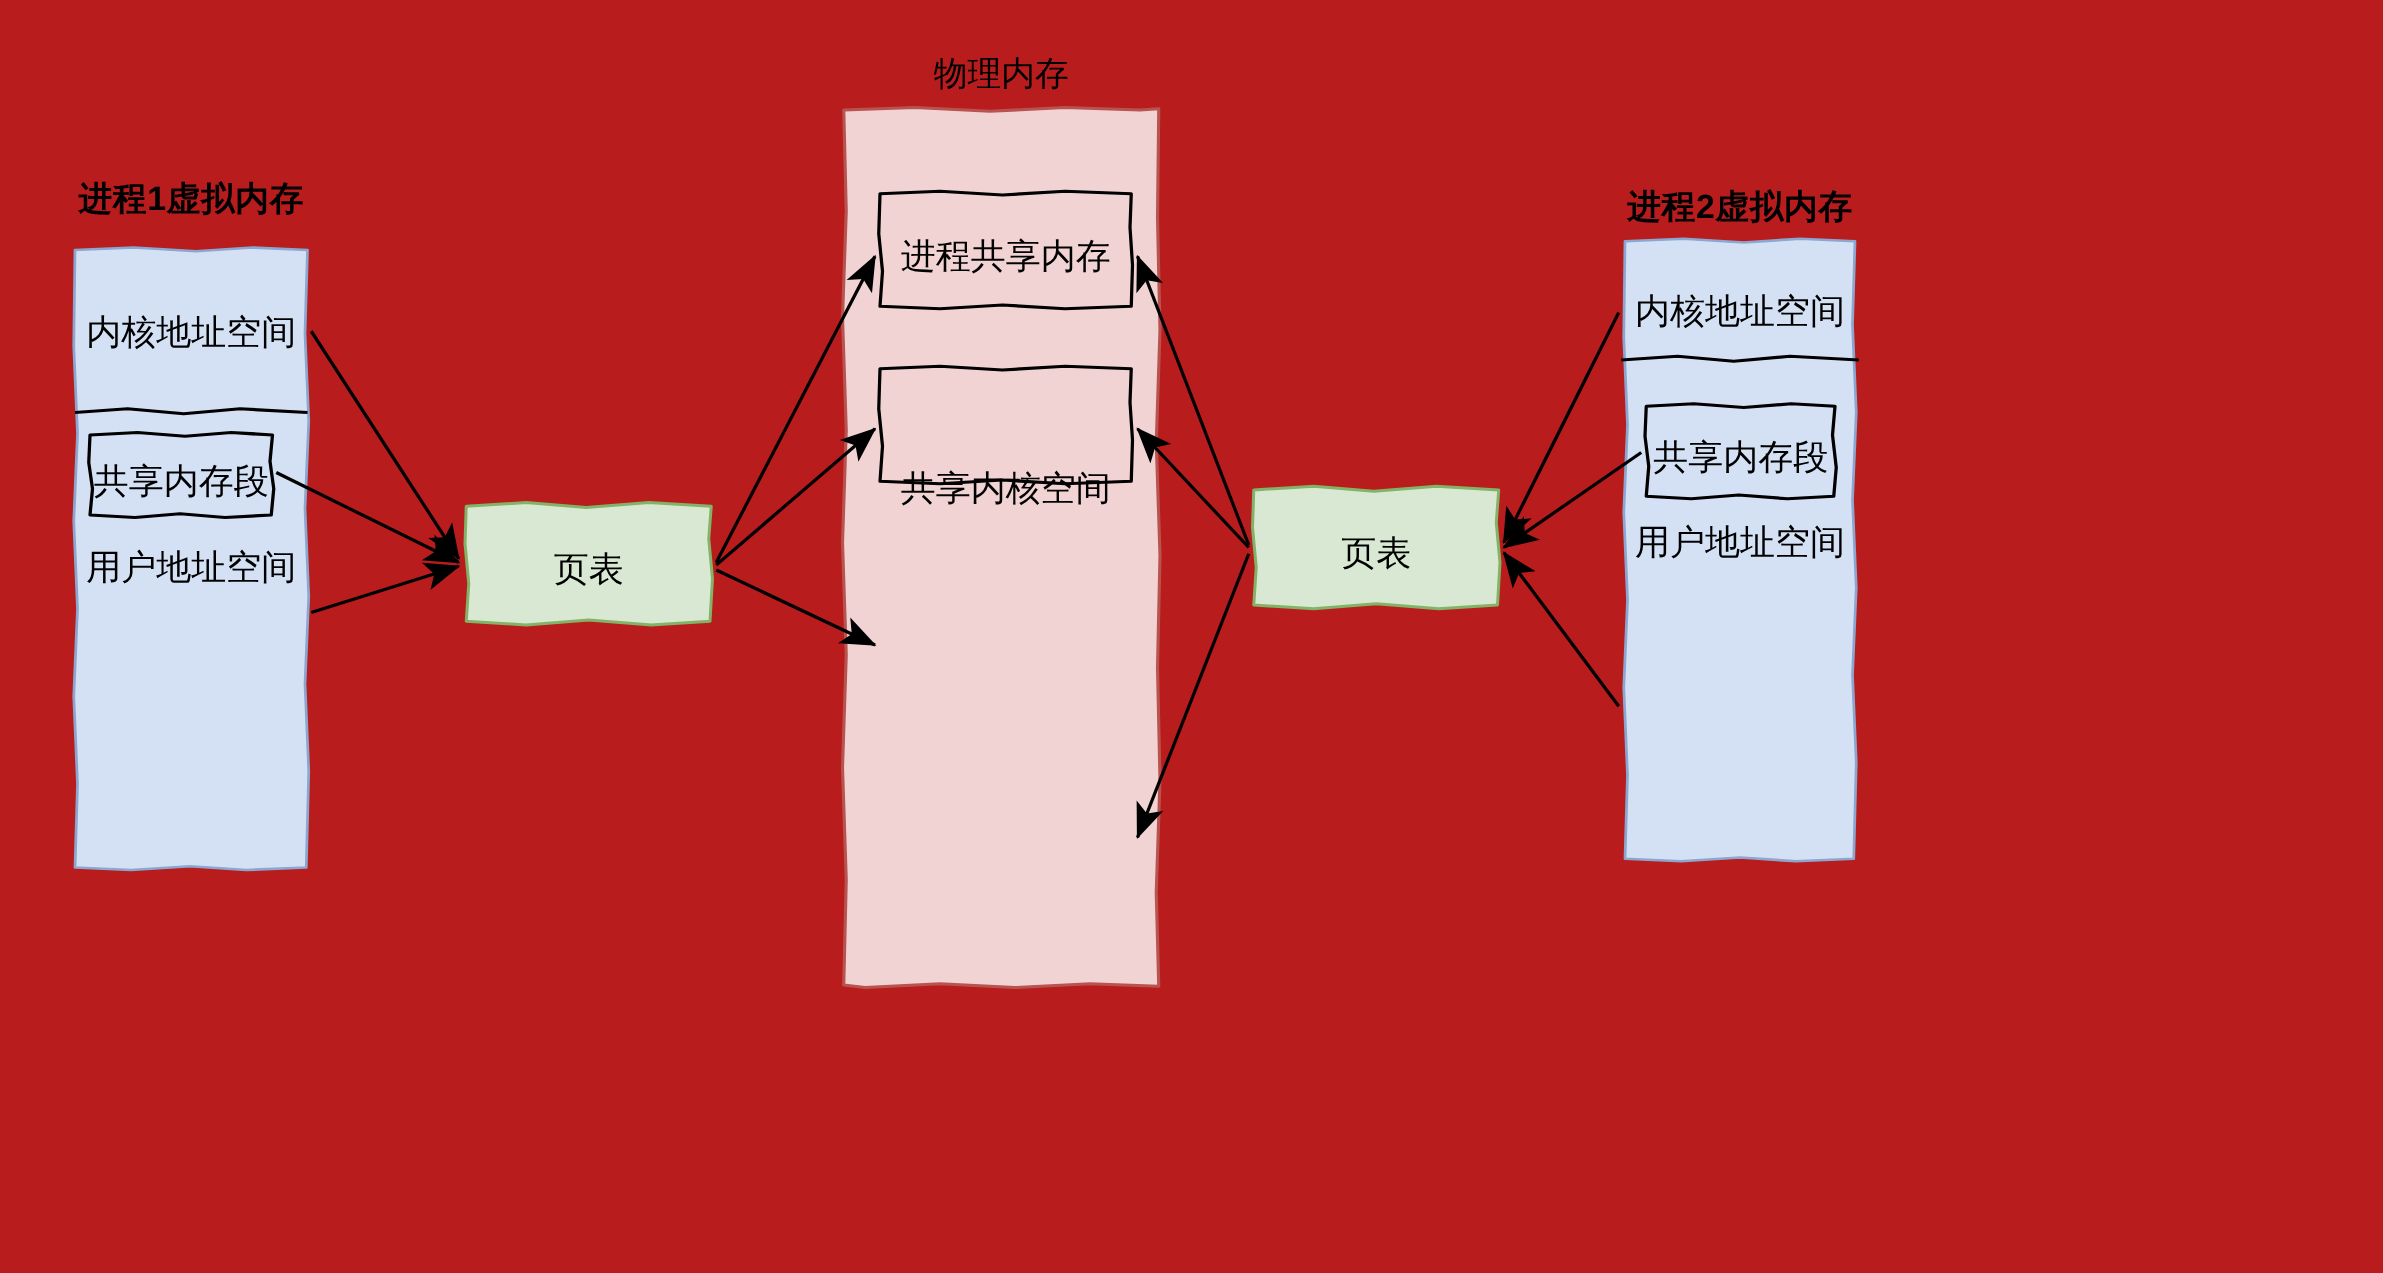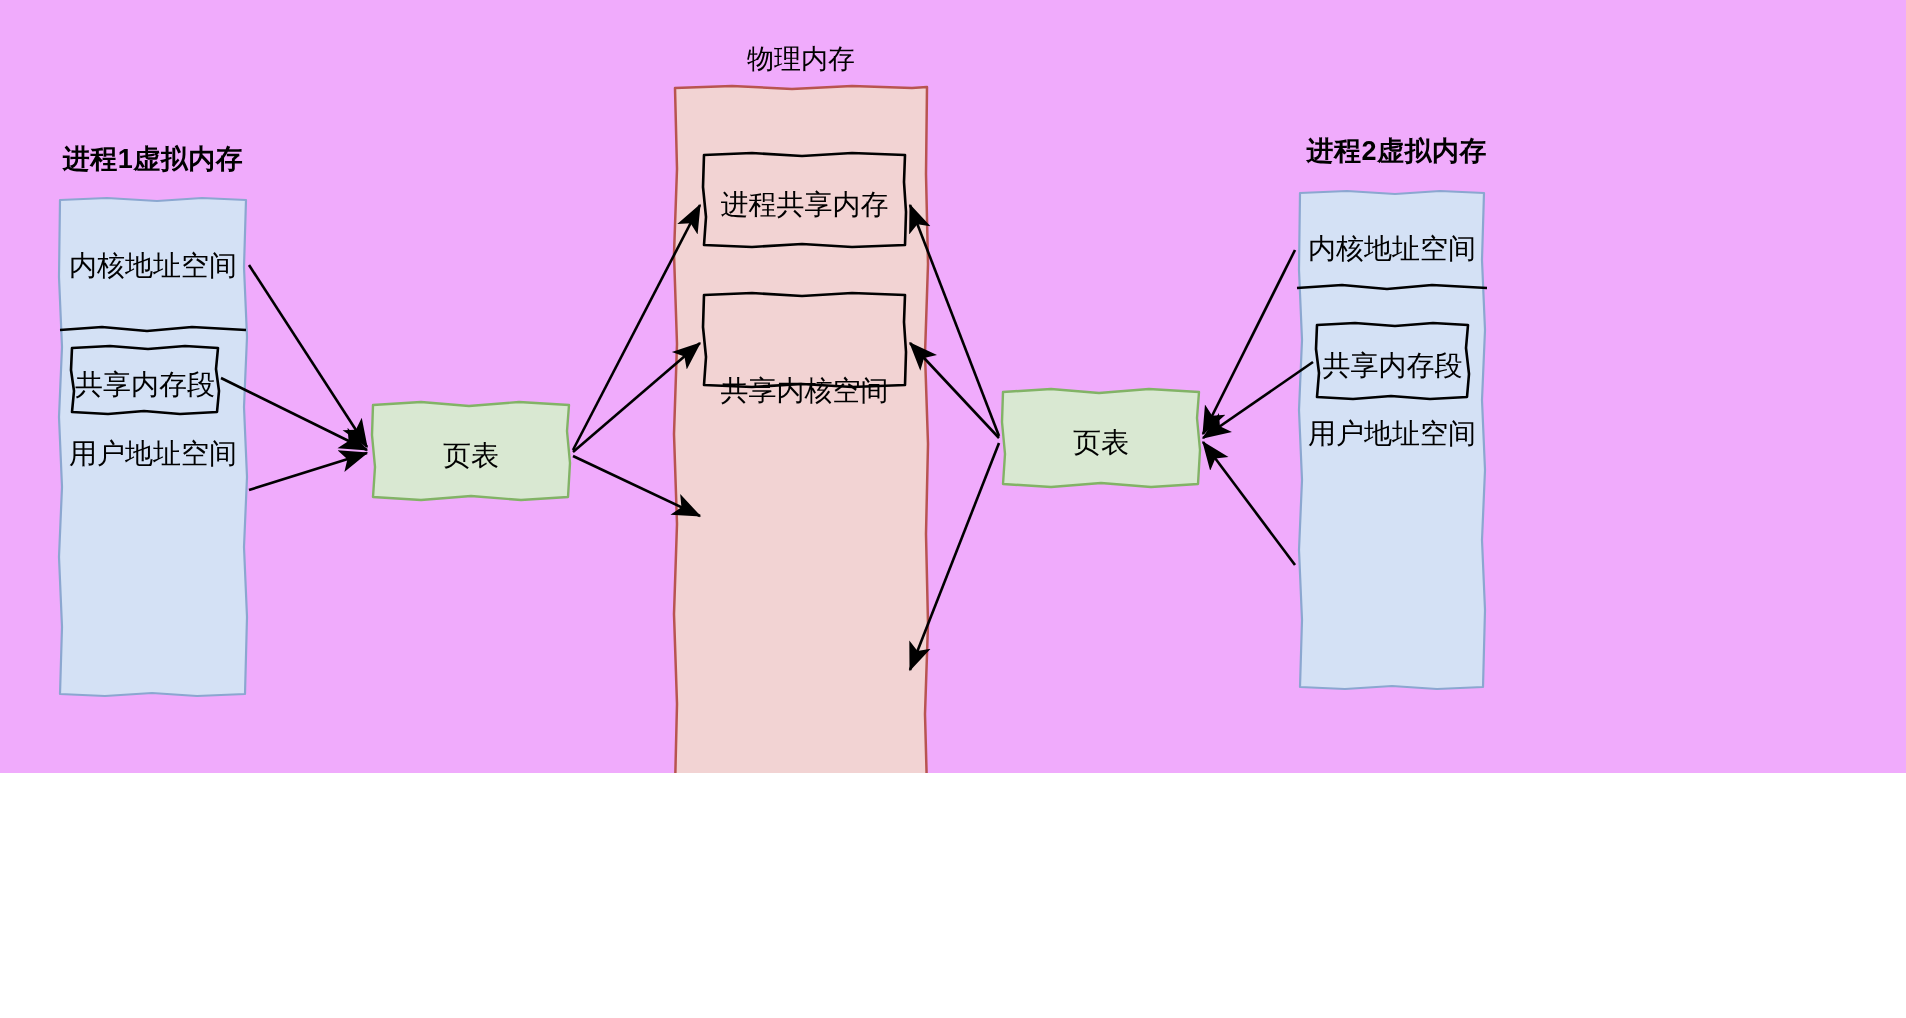--- a/index.html
+++ b/index.html
@@ -6,22 +6,22 @@
     margin: 0;
     padding: 0;
     background: #ffffff;
   }
   body {
     font-family: "Liberation Sans", "DejaVu Sans", sans-serif;
   }
   #stage {
     position: relative;
     width: 1906px;
-    height: 773px;
-    background: #f0abfc;
+    height: 1018px;
+    background: #b91c1c;
     overflow: hidden;
   }
   #wires {
     position: absolute;
     left: 0;
     top: 0;
     width: 1906px;
     height: 1018px;
     pointer-events: none;
   }
@@ -126,21 +126,21 @@
   </div>
 
   <div class="region" style="left:1001px; top:388px; width:200px; height:100px;">
     <svg width="200" height="100" viewBox="0 0 200 100">
       <path d="M2,4 L50,1 L98,5 L148,1 L198,4 L196,30 L199,62 L197,96
                L150,99 L100,95 L50,99 L2,96 L4,66 L1,34 Z" fill="#d9e8d2" stroke="#82b366" stroke-width="2.4" stroke-linejoin="round"></path>
     </svg>
     <div class="cap" style="top:36px;">页表</div>
   </div>
 
-  <div class="lbl title-lbl" style="left:1297px; top:138px; width:190px;text-align:right;">进程2虚拟内存</div>
+  <div class="lbl title-lbl" style="left:1297px; top:152px; width:190px;">进程2虚拟内存</div>
 
   <div class="region" style="left:1297px; top:190px; width:190px; height:500px;">
     <svg width="190" height="500" viewBox="0 0 190 500">
       <path d="M3,3 L50,1 L98,4 L143,1 L187,3
                L185,70 L188,140 L185,210 L188,280 L185,350 L188,420 L186,497
                L140,499 L95,496 L48,499 L3,497
                L5,430 L2,360 L5,290 L2,220 L5,150 L2,80 Z" fill="#d4e1f5" stroke="#8ba7d0" stroke-width="2.2" stroke-linejoin="round"></path>
 
       <path d="M0,98 L45,95 L90,99 L135,95 L190,98" fill="none" stroke="#000000" stroke-width="2.6" stroke-linejoin="round"></path>
     </svg>

